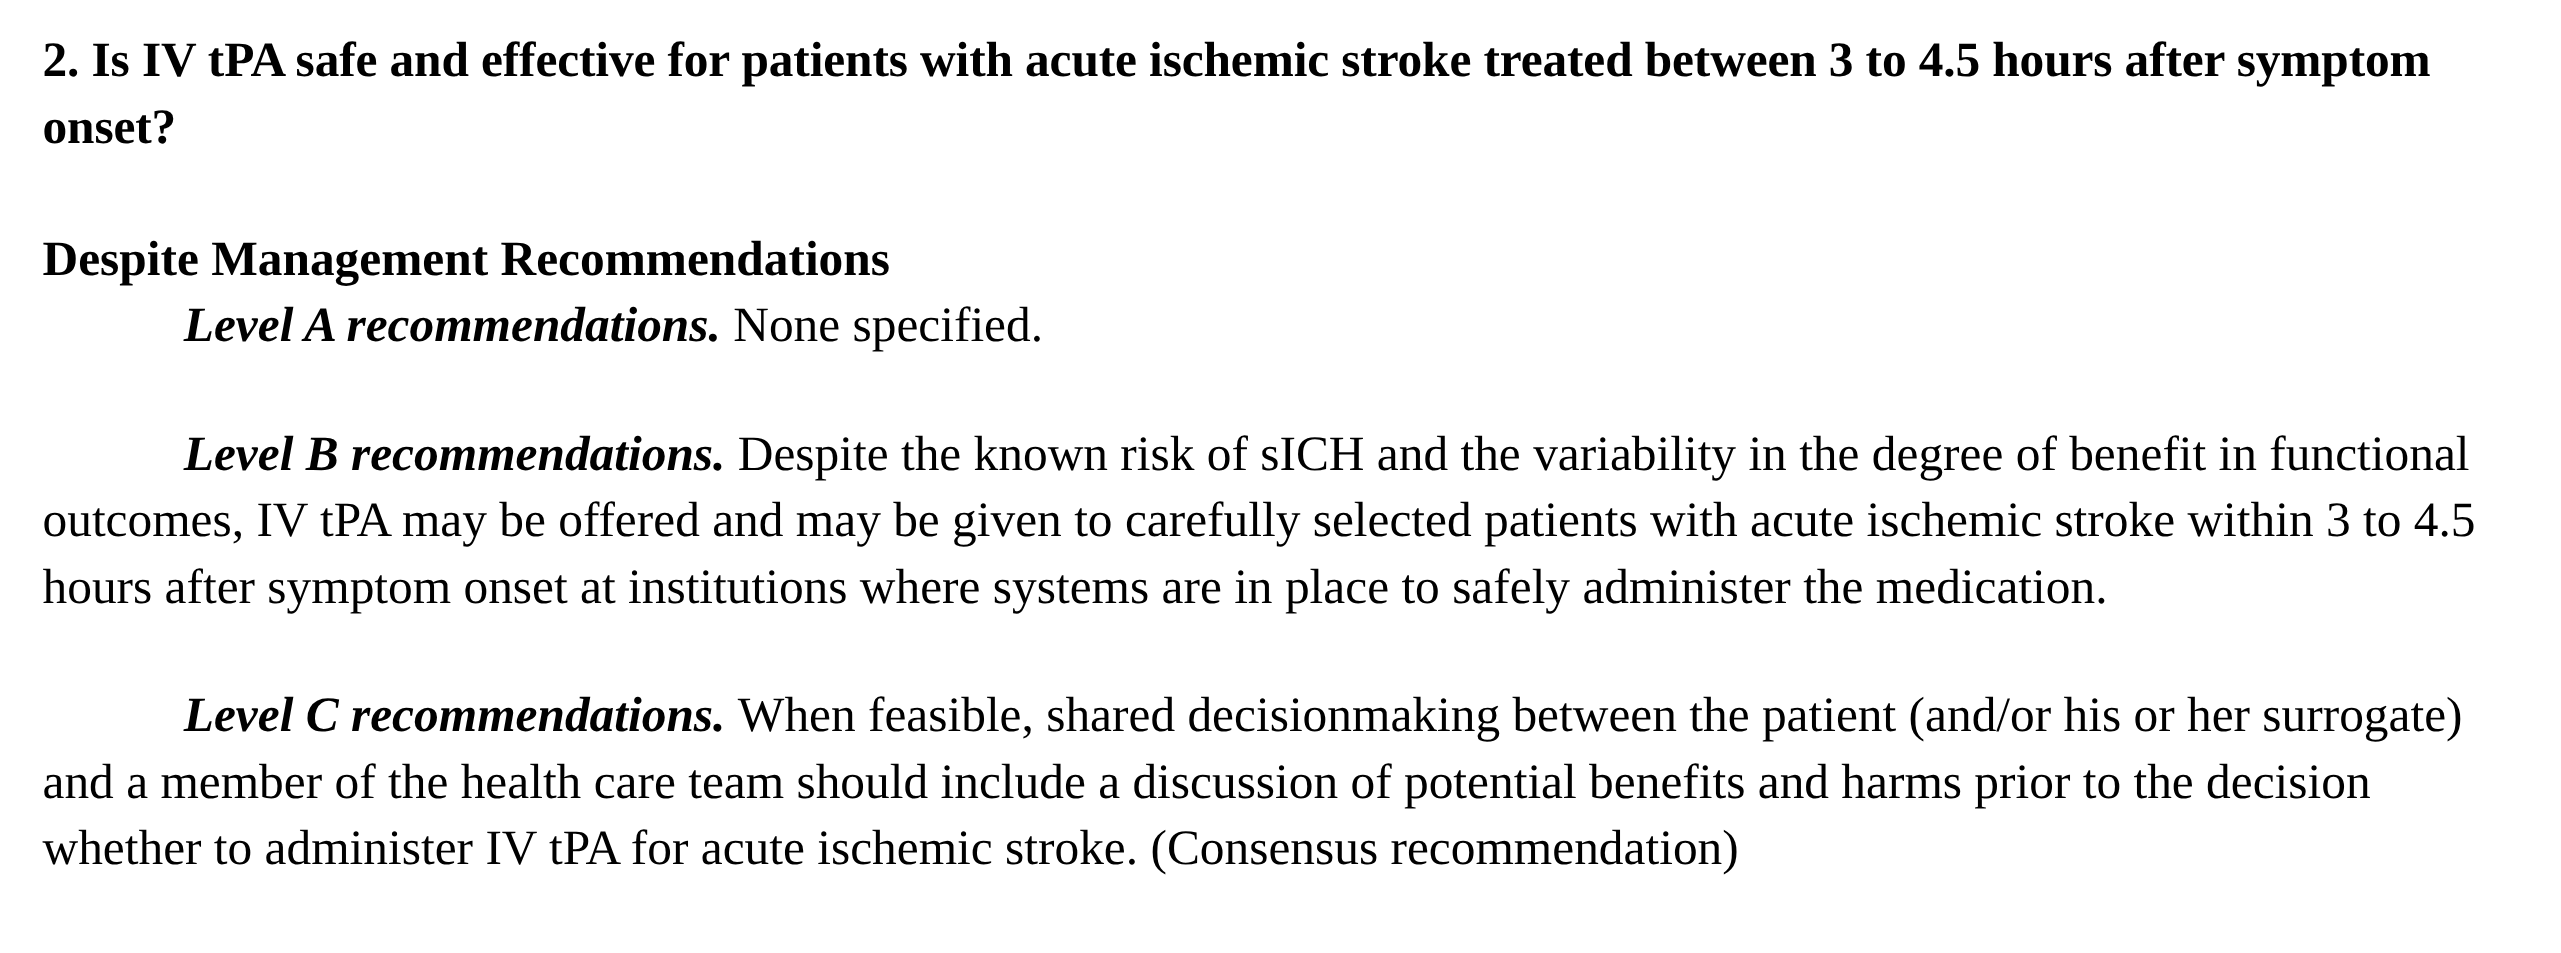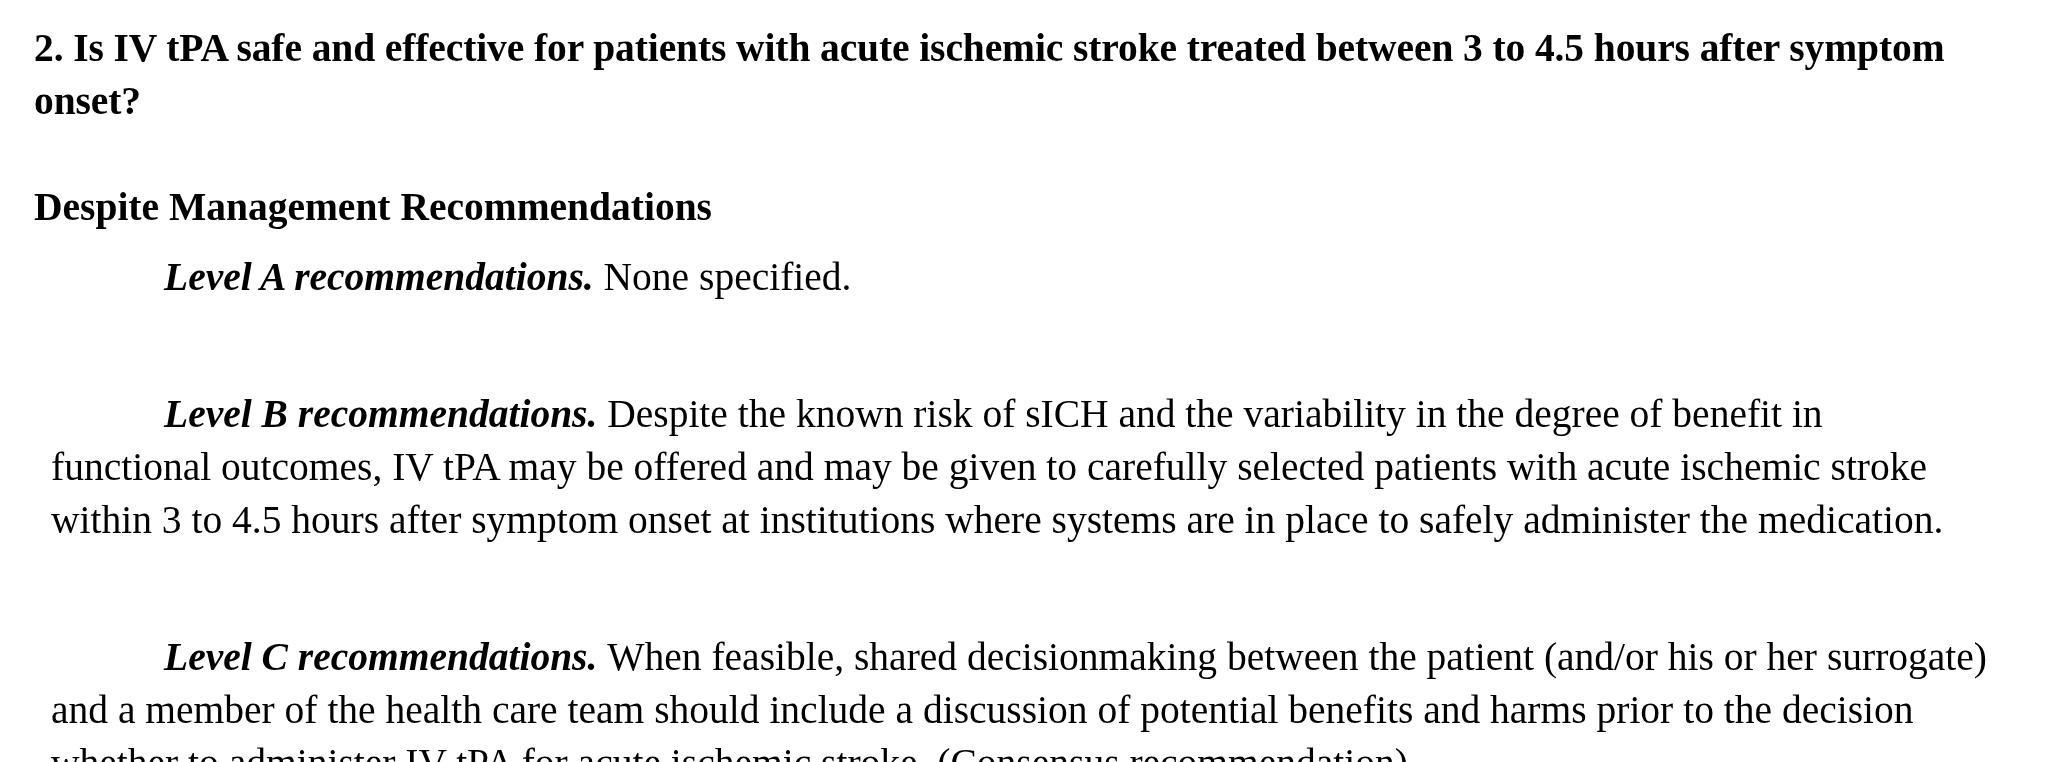--- a/index.html
+++ b/index.html
@@ -37,21 +37,21 @@
     height: 53px;
   }
   .spacer-md {
     height: 50px;
   }
   .section-title {
     font-weight: bold;
     margin: 0;
   }
   p.rec {
-    margin: 17px;
+    margin: 0;
     text-indent: 113px;
   }
   .runin {
     font-weight: bold;
     font-style: italic;
   }
   .body-text {
     font-weight: normal;
     font-style: normal;
   }

